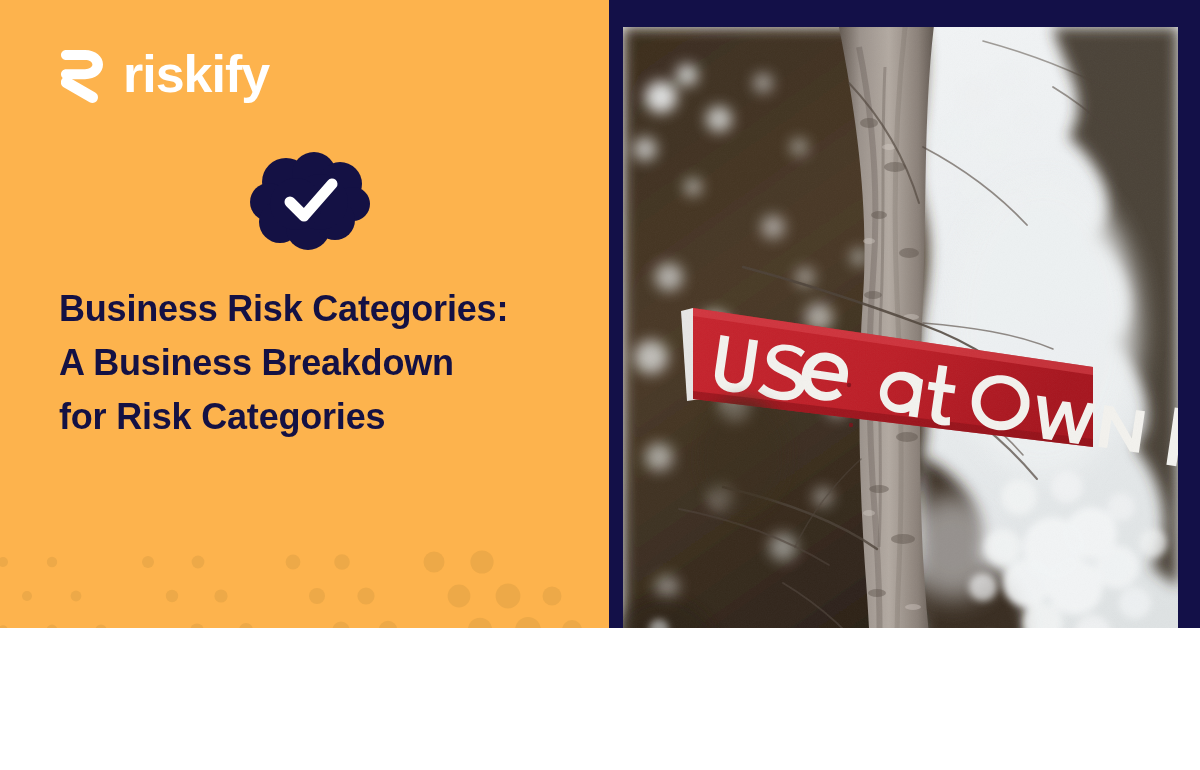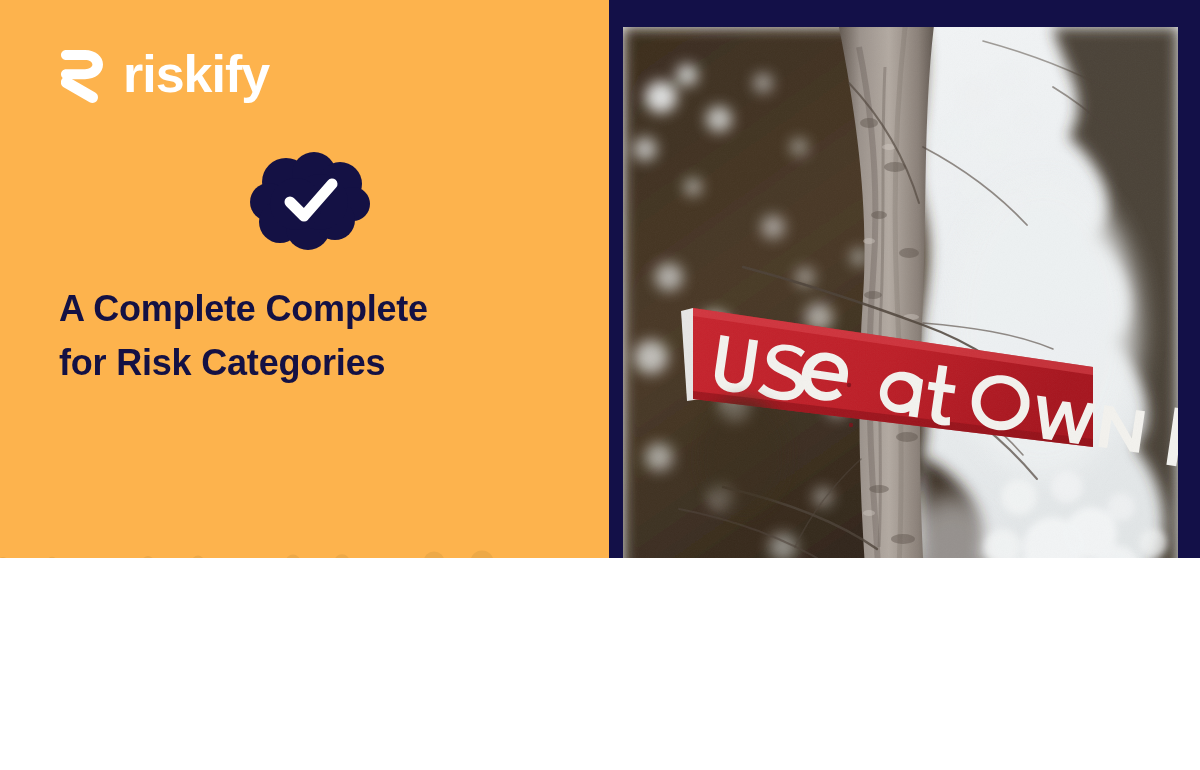--- a/index.html
+++ b/index.html
@@ -7,21 +7,21 @@
     padding: 0;
     background: #ffffff;
   }
   body {
     font-family: "Liberation Sans", sans-serif;
   }
 
   #canvas {
     position: relative;
     width: 1200px;
-    height: 558px;
+    height: 628px;
     overflow: hidden;
     background: #701a75;
   }
 
   
   .left-panel {
     position: absolute;
     left: 0; top: 0;
     width: 609px;
     height: 770px;
@@ -229,21 +229,22 @@
             <circle cx="70" cy="50" r="28"></circle>
             <circle cx="46" cy="52" r="26"></circle>
           </g>
 
           <path d="M40 50 L54 64 L82 32" fill="none" stroke="#ffffff" stroke-width="11" stroke-linecap="round" stroke-linejoin="round"></path>
         </g>
       </svg>
     </div>
 
     <h1 class="title">
-      <span class="tline">A Complete Complete</span>
+      <span class="tline">Business Risk Categories:</span>
+      <span class="tline">A Business Breakdown</span>
       <span class="tline">for Risk Categories</span>
     </h1>
   </div>
 
   <div class="right-panel">
 
     <div class="photo">
       <svg width="555" height="716" viewBox="0 0 555 716" xmlns="http://www.w3.org/2000/svg" aria-hidden="true">
         <defs>
 

